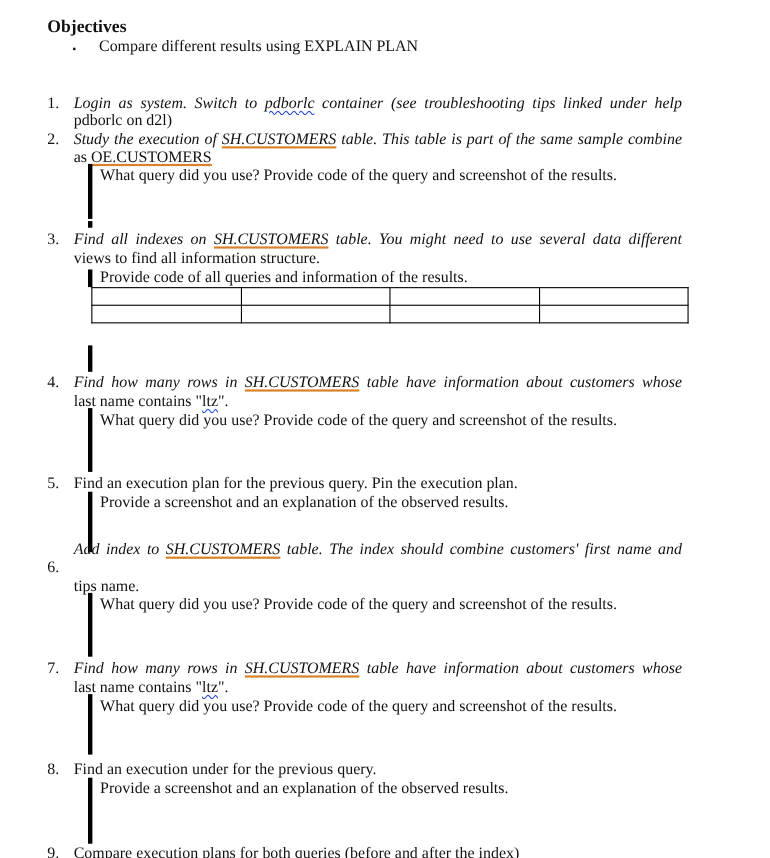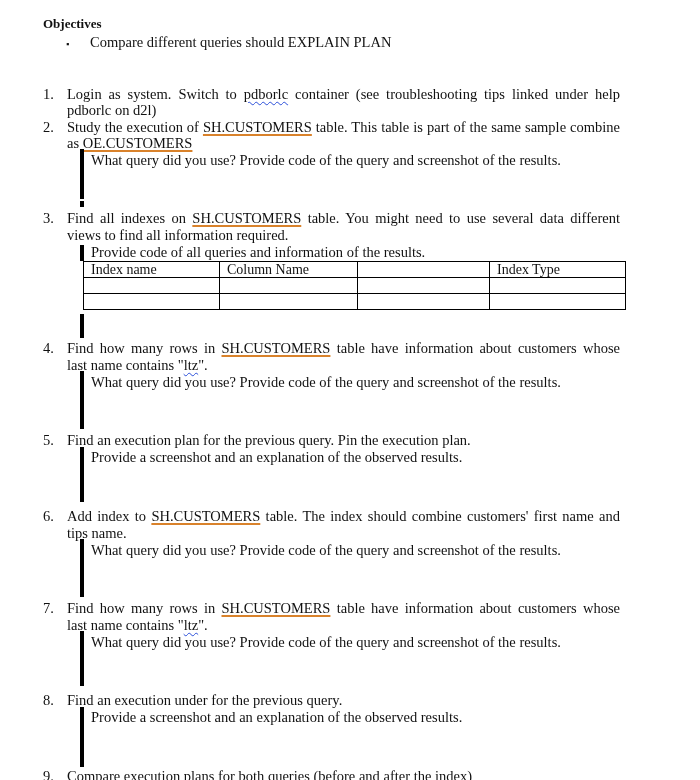--- a/index.html
+++ b/index.html
@@ -2,44 +2,44 @@
 <html><head>
 <meta charset="utf-8">
 <style>
   html, body { margin: 0; padding: 0; background: #ffffff; }
   body {
     width: 700px; height: 780px; overflow: hidden; position: relative;
     font-family: "Liberation Serif", "DejaVu Serif", serif;
     font-size: 14.5px; color: #111111;
   }
   .abs { position: absolute; white-space: nowrap; }
-  .heading { left: 43px; top: 16px; font-weight: bold; font-size: 13px; }
+  .heading { left: 43px; top: 16px; font-weight: bold; font-size: 16px; }
   .bullet-mark { left: 66px; top: 35px; font-size: 9px; line-height: 18px; }
   .bullet-text { left: 90px; top: 34px; }
   .num { position: absolute; left: 43px; }
   .line { position: absolute; left: 67px; }
-  .just { width: 553px; text-align: justify; text-align-last: justify; white-space: nowrap; }
+  .just { width: 553px; text-align: justify; text-align-last: justify; white-space: nowrap; font-style: italic; }
   .sub { position: absolute; left: 91px; }
   .vbar { position: absolute; left: 80px; width: 4px; background: #000; }
   .sq { text-decoration: underline; text-decoration-color: #d9822b; text-underline-offset: 2px; text-decoration-thickness: 1.5px; }
   .wavy { text-decoration: underline wavy; text-decoration-color: #2b4fd9; text-underline-offset: 2px; text-decoration-thickness: 1px; }
   table.idx {
     position: absolute; left: 83px; top: 261px; width: 543px;
     border-collapse: collapse; font-size: 14px;
   }
   table.idx td { border: 1.5px solid #000; height: 15px; padding: 0 7px; line-height: 15px; vertical-align: top; }
 </style>
 </head>
 <body>
 
 <div>
 
   <div class="abs heading">Objectives</div>
   <div class="abs bullet-mark">▪</div>
-  <div class="abs bullet-text">Compare different queries should EXPLAIN PLAN</div>
+  <div class="abs bullet-text">Compare different results using EXPLAIN PLAN</div>
 
   <div class="num" style="top:86px">1.</div>
   <div class="line just" style="top:86px">
     <span>Login as system. Switch to </span><span class="wavy">pdborlc</span><span> container (see troubleshooting tips linked under help</span>
   </div>
   <div class="line" style="top:102px">pdborlc on d2l)</div>
 
   <div class="num" style="top:119px">2.</div>
   <div class="line just" style="top:119px">
     <span>Study the execution of </span><span class="sq">SH.CUSTOMERS</span><span> table. This table is part of the same sample combine</span>
@@ -48,32 +48,26 @@
     <span>as </span><span class="sq">OE.CUSTOMERS</span>
   </div>
   <div class="vbar" style="top:149px;height:50px"></div>
   <div class="sub" style="top:152px">What query did you use? Provide code of the query and screenshot of the results.</div>
 
   <div class="vbar" style="top:201px;height:6px"></div>
   <div class="num" style="top:210px">3.</div>
   <div class="line just" style="top:210px">
     <span>Find all indexes on </span><span class="sq">SH.CUSTOMERS</span><span> table. You might need to use several data different</span>
   </div>
-  <div class="line" style="top:227px">views to find all information required.</div>
+  <div class="line" style="top:227px">views to find all information structure.</div>
   <div class="vbar" style="top:245px;height:16px"></div>
   <div class="sub" style="top:244px">Provide code of all queries and information of the results.</div>
 
   <table class="idx">
     <tbody>
-        <tr>
-      <td style="width:121px">Index name</td>
-      <td style="width:123px">Column Name</td>
-      <td style="width:117px"></td>
-      <td>Index Type</td>
-    </tr>
     <tr>
       <td></td>
       <td></td>
       <td></td>
       <td></td>
     </tr>
     <tr>
       <td></td>
       <td></td>
       <td></td>
@@ -92,21 +86,21 @@
   </div>
   <div class="vbar" style="top:371px;height:58px"></div>
   <div class="sub" style="top:374px">What query did you use? Provide code of the query and screenshot of the results.</div>
 
   <div class="num" style="top:432px">5.</div>
   <div class="line" style="top:432px">Find an execution plan for the previous query. Pin the execution plan.</div>
   <div class="vbar" style="top:447px;height:55px"></div>
   <div class="sub" style="top:449px">Provide a screenshot and an explanation of the observed results.</div>
 
   <div class="num" style="top:508px">6.</div>
-  <div class="line just" style="top:508px">
+  <div class="line just" style="top:492px">
     <span>Add index to </span><span class="sq">SH.CUSTOMERS</span><span> table. The index should combine customers' first name and</span>
   </div>
   <div class="line" style="top:525px">tips name.</div>
   <div class="vbar" style="top:539px;height:58px"></div>
   <div class="sub" style="top:542px">What query did you use? Provide code of the query and screenshot of the results.</div>
 
   <div class="num" style="top:600px">7.</div>
   <div class="line just" style="top:600px">
     <span>Find how many rows in </span><span class="sq">SH.CUSTOMERS</span><span> table have information about customers whose</span>
   </div>

